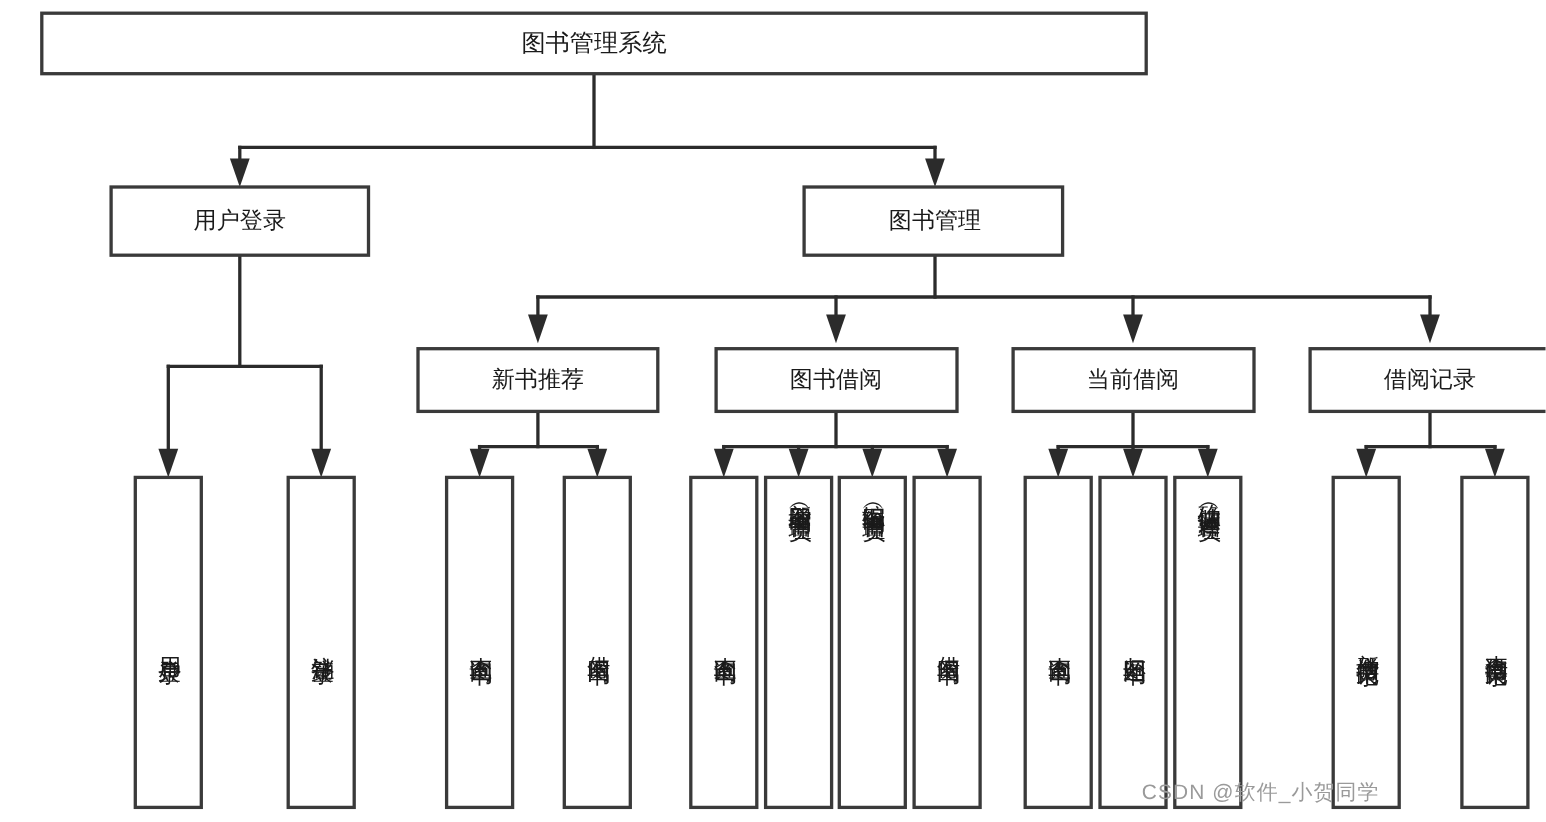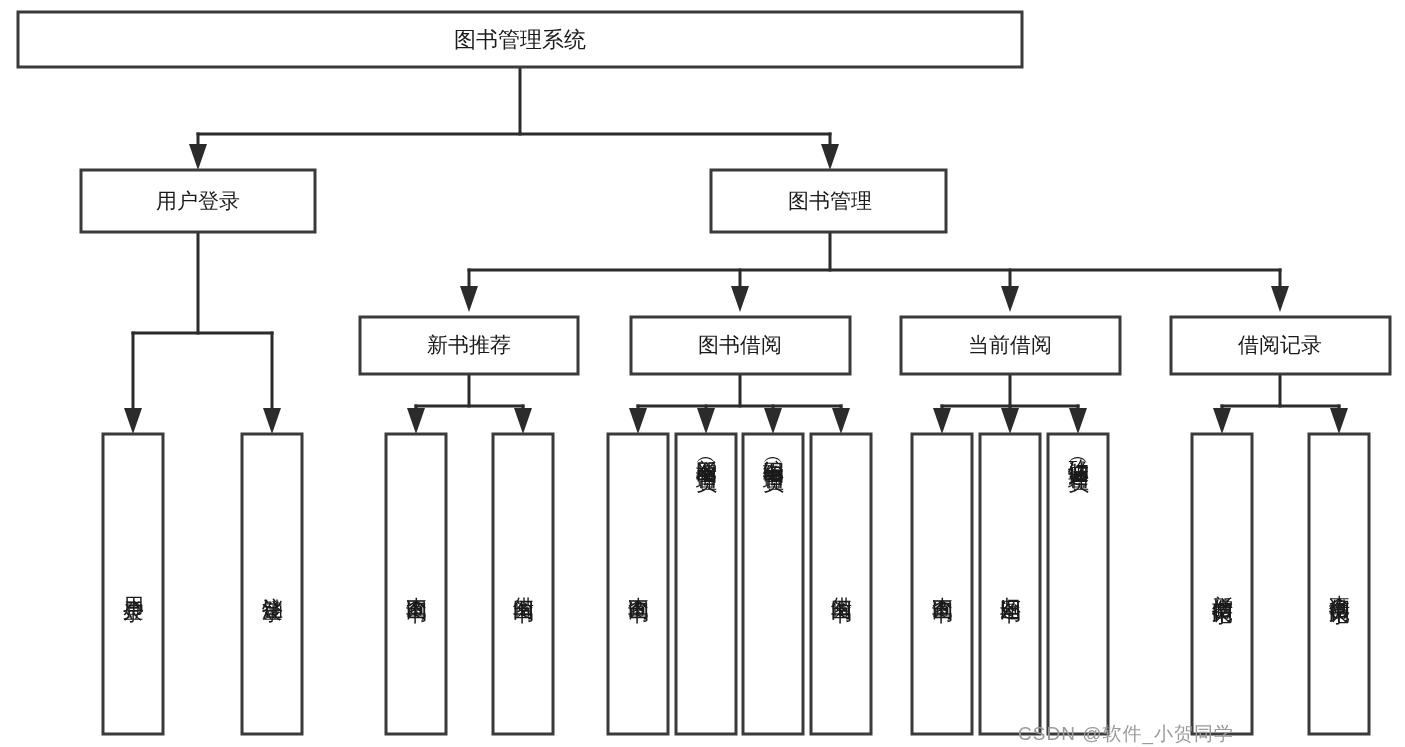--- a/index.html
+++ b/index.html
@@ -1,21 +1,21 @@
 <!DOCTYPE html>
 <html><head>
 <meta charset="utf-8">
 <style>
   html,body{margin:0;padding:0;background:#ffffff;}
   body{
     width:1405px;height:747px;overflow:hidden;
     font-family:"Liberation Sans","DejaVu Sans",sans-serif;
     color:#1a1a1a;
   }
-  #stage{position:relative;width:1246px;height:747px;background:#fff;}
+  #stage{position:relative;width:1246px;height:747px;background:#fff;margin-left:20px;}
   svg.diagram{position:absolute;left:0;top:0;width:1405px;height:747px;display:block;}
   .box-rect{fill:#ffffff;stroke:#3a3a3a;stroke-width:3;}
   .conn{stroke:#2b2b2b;stroke-width:3;fill:none;stroke-linecap:square;}
   .arrow-head{fill:#2b2b2b;stroke:none;}
   .lbl{
     fill:#1a1a1a;
     font-family:"Liberation Sans","DejaVu Sans",sans-serif;
     font-size:21px;
     text-anchor:middle;
     dominant-baseline:middle;
@@ -35,21 +35,21 @@
     font-size:21px;
     line-height:1.18;
     letter-spacing:2px;
     color:#1a1a1a;
     white-space:nowrap;
     pointer-events:none;
   }
   #watermark{
     position:absolute;
     right:12px;
-    bottom:0;
+    bottom:14px;
     font-family:"Liberation Sans","DejaVu Sans",sans-serif;
     font-size:19px;
     color:#9a9a9a;
     letter-spacing:1px;
     white-space:nowrap;
   }
 </style>
 </head>
 <body>
 

